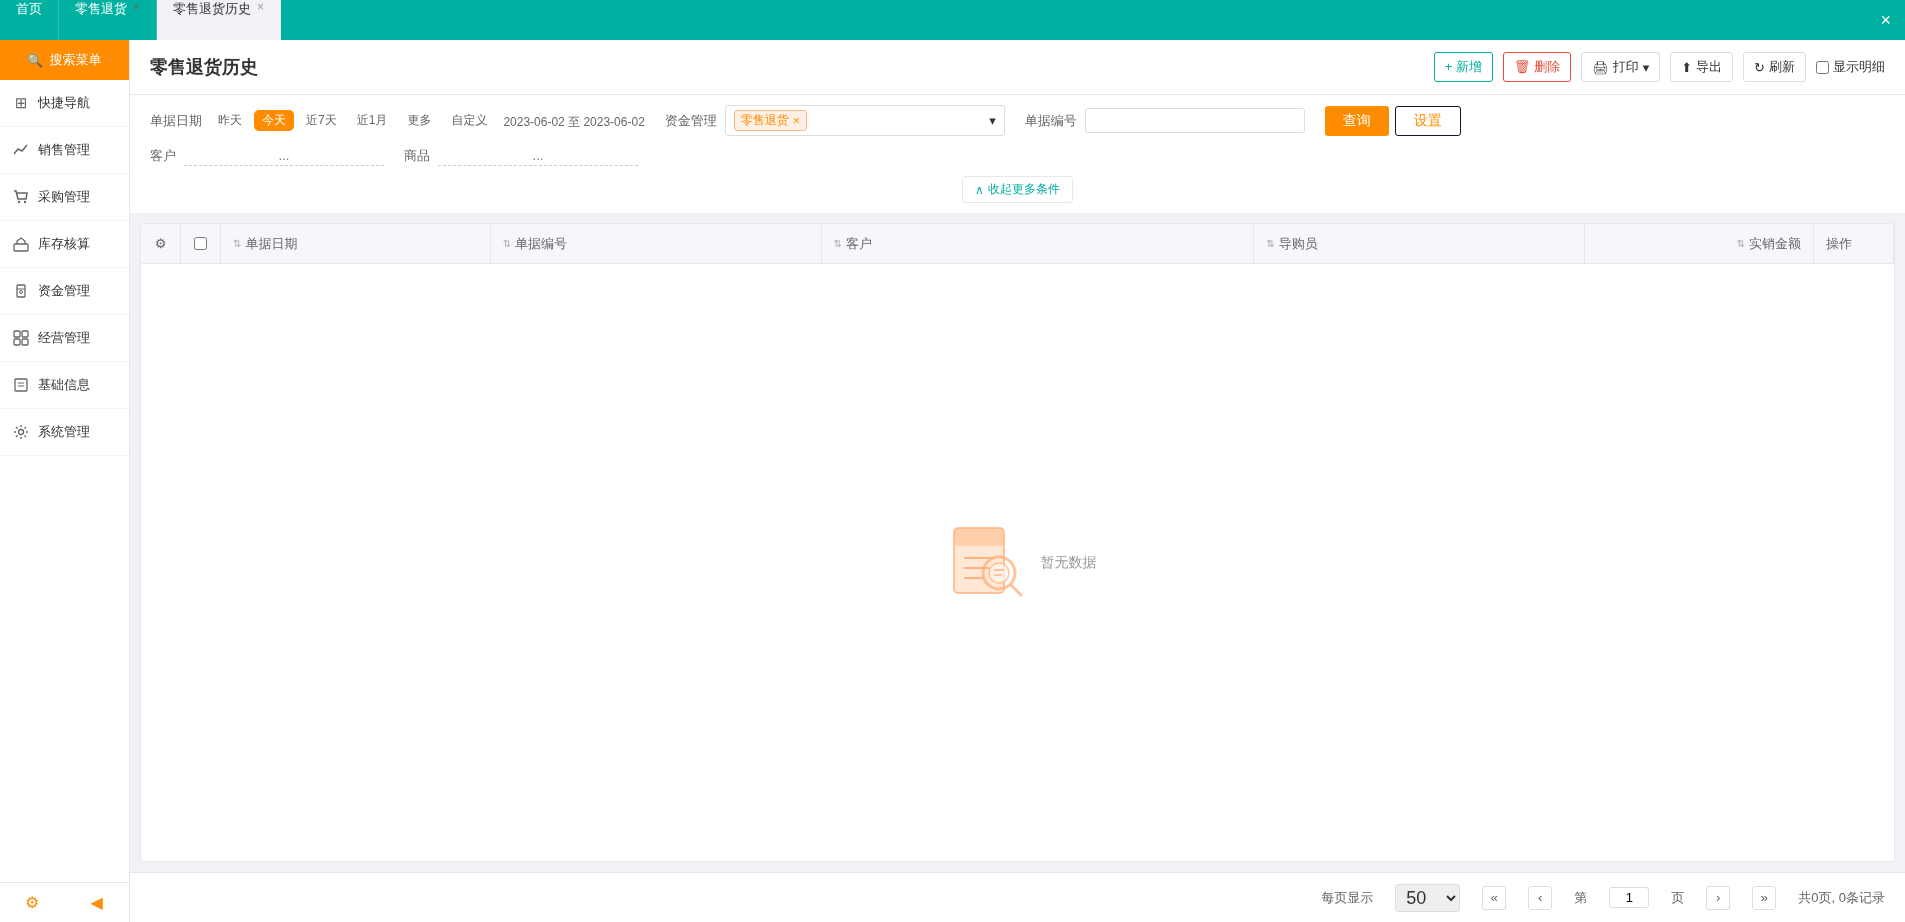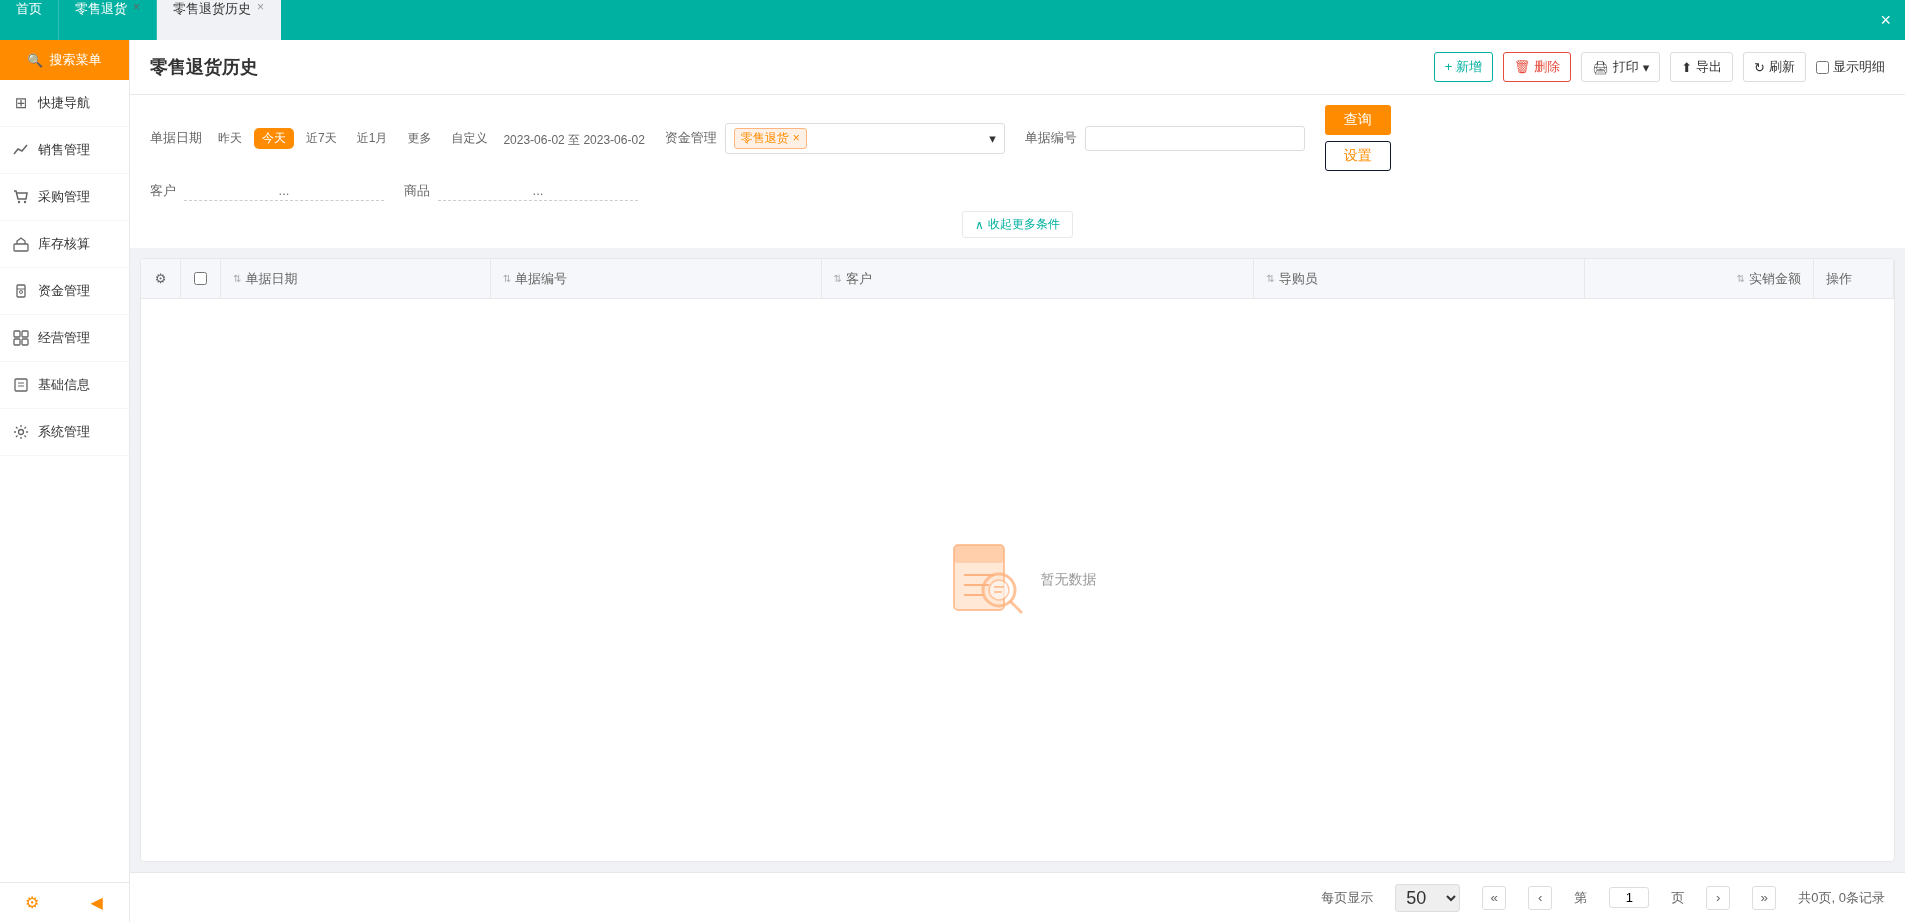--- a/index.html
+++ b/index.html
@@ -365,21 +365,21 @@
       background: #fff;
       color: #ff8c00;
       border: 1px solid #0f172a;
       border-radius: 3px;
       padding: 5px 18px;
       font-size: 14px;
       cursor: pointer;
     }
     .query-setting-col {
       display: flex;
-      flex-direction: column;
+      flex-direction: row;
       gap: 6px;
     }
     .filter-section {
       background: #fff;
       padding: 10px 20px;
       flex-shrink: 0;
     }
     .dotted-input {
       border: none;
       border-bottom: 1px dashed #ccc;

